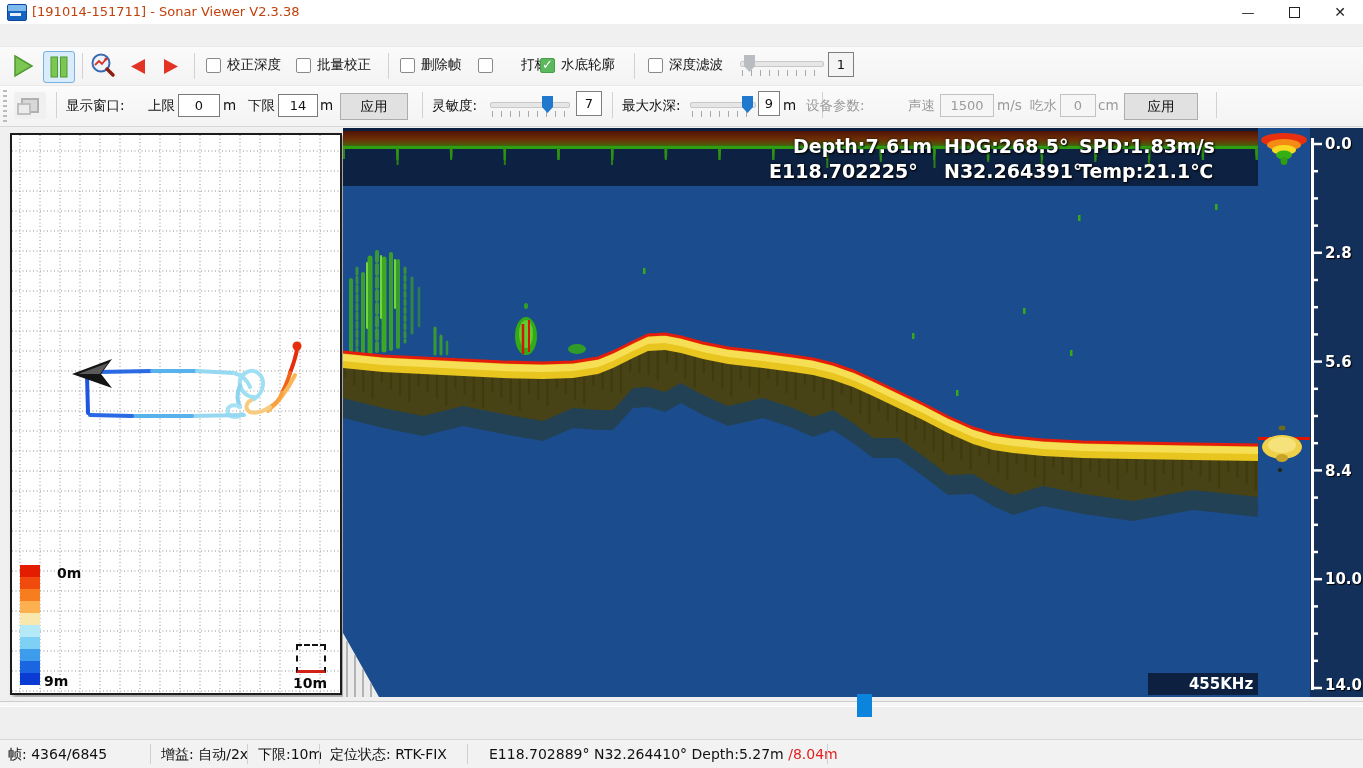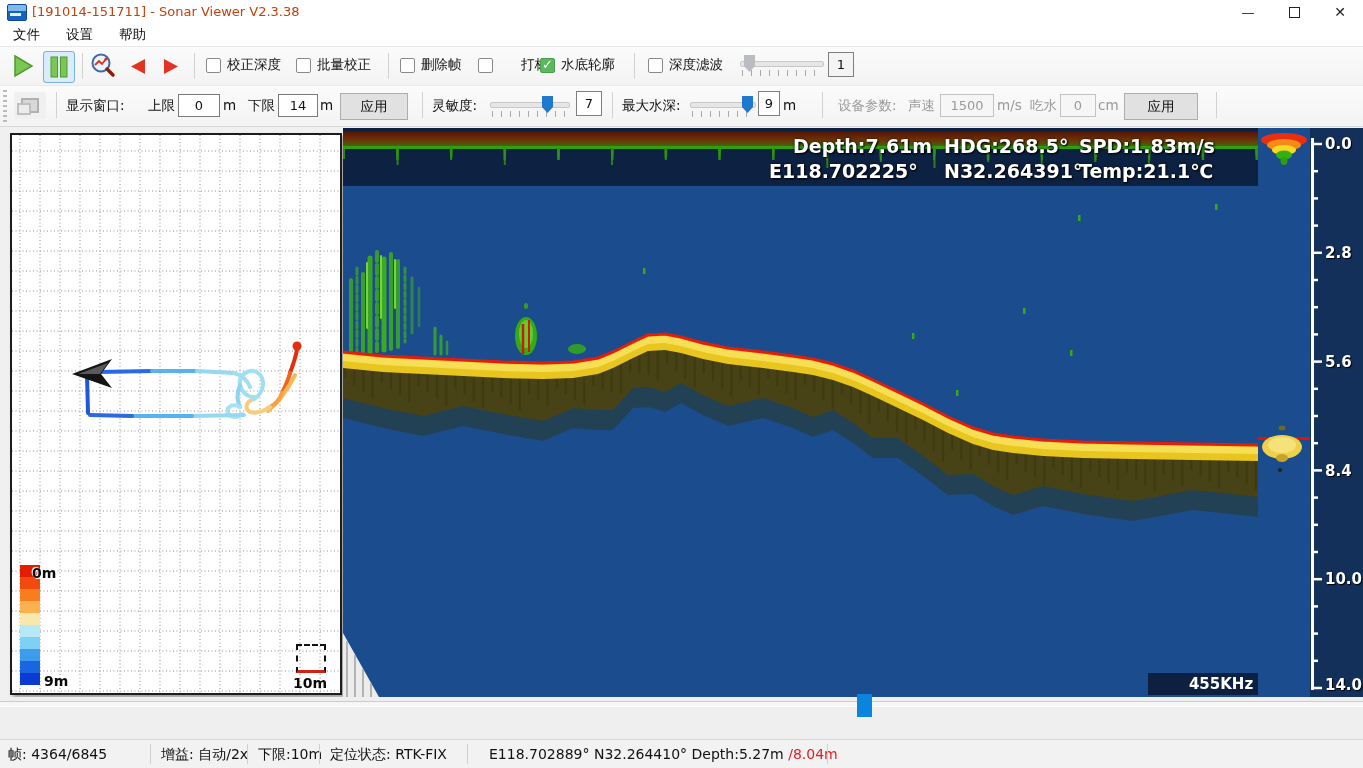--- a/index.html
+++ b/index.html
@@ -103,25 +103,20 @@
         <span>—</span>
       </div>
     <div class="wbtn max">
         <span class="maxbox"></span>
       </div>
     <div class="wbtn close">
         <span>✕</span>
       </div>
   </div>
 
-  <div class="menubar">
-    <div class="menu-item">文件</div>
-    <div class="menu-item">设置</div>
-    <div class="menu-item">帮助</div>
-  </div>
 
   <div id="toolbar1" class="toolbar">
     <div class="tbtn" style="left:8px;">
       <svg width="22" height="24">
           <polygon points="3,2 20,12 3,22" fill="#7cc653" stroke="#4f9a30" stroke-width="1.5"></polygon>
         </svg>
     </div>
     <div class="tbtn active" style="left:43px;">
       <svg width="20" height="22">
         <rect x="2" y="1" width="6.5" height="20" fill="#7cc653" stroke="#4f9a30"></rect>
@@ -208,21 +203,21 @@
     <div class="tsep" style="left:612px;"></div>
     <div class="tlabel" style="left:622px;">最大水深:</div>
     <div class="slider" style="left:690px;top:9px;width:66px;">
       <div class="track"></div>
         <div class="ticks"></div>
       <div class="thumb" style="left:52px;"></div>
     </div>
     <div class="valbox" style="left:758px;width:20px;">9</div>
     <div class="tlabel" style="left:783px;">m</div>
     <div class="tsep" style="left:822px;"></div>
-    <div class="tlabel gray" style="left:838px;">设备参数:</div>
+    <div class="tlabel gray" style="left:806px;">设备参数:</div>
     <div class="tlabel gray" style="left:908px;">声速</div>
     <div class="tinput disabled" style="left:940px;width:52px;">1500</div>
     <div class="tlabel gray" style="left:997px;">m/s</div>
     <div class="tlabel gray" style="left:1030px;">吃水</div>
     <div class="tinput disabled" style="left:1060px;width:34px;">0</div>
     <div class="tlabel gray" style="left:1098px;">cm</div>
     <div class="applybtn" style="left:1124px;width:72px;">应用</div>
     <div class="tsep" style="left:1216px;"></div>
   </div>
 
@@ -303,21 +298,21 @@
         <div style="background:#f04b0c"></div>
       <div style="background:#f87d1e"></div>
         <div style="background:#fcb050"></div>
       <div style="background:#f8e8ae"></div>
         <div style="background:#b4eaf8"></div>
       <div style="background:#7ed0f4"></div>
         <div style="background:#3e9cec"></div>
       <div style="background:#1a66e0"></div>
         <div style="background:#0a3cd4"></div>
     </div>
-    <div class="legend-label" style="left:20px;top:430px;">0m</div>
+    <div class="legend-label" style="left:45px;top:430px;">0m</div>
     <div class="legend-label" style="left:32px;top:538px;">9m</div>
     <div class="scalebox"></div>
     <div class="scalebox-label">10m</div>
   </div>
 
   <div id="sonar">
     <div class="surf-dark"></div>
     <div class="surf-band"></div>
     <div class="surf-green"></div>
     <div class="surf-navy"></div>

